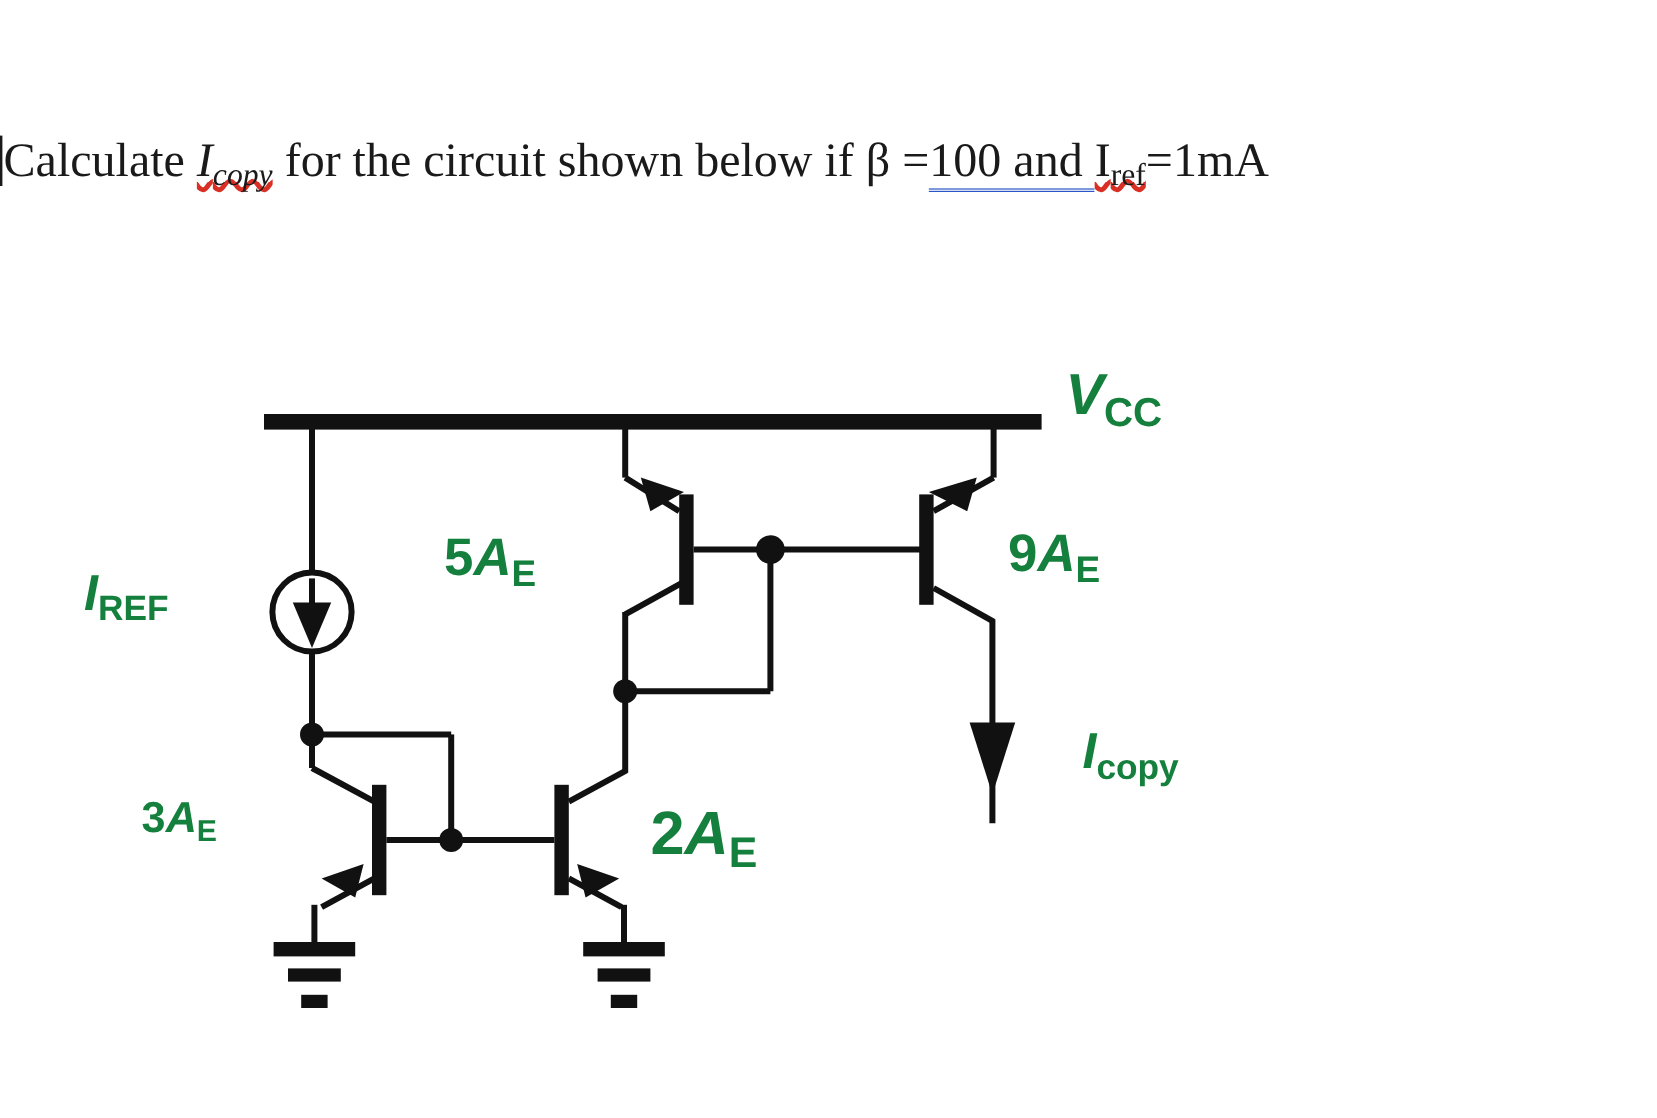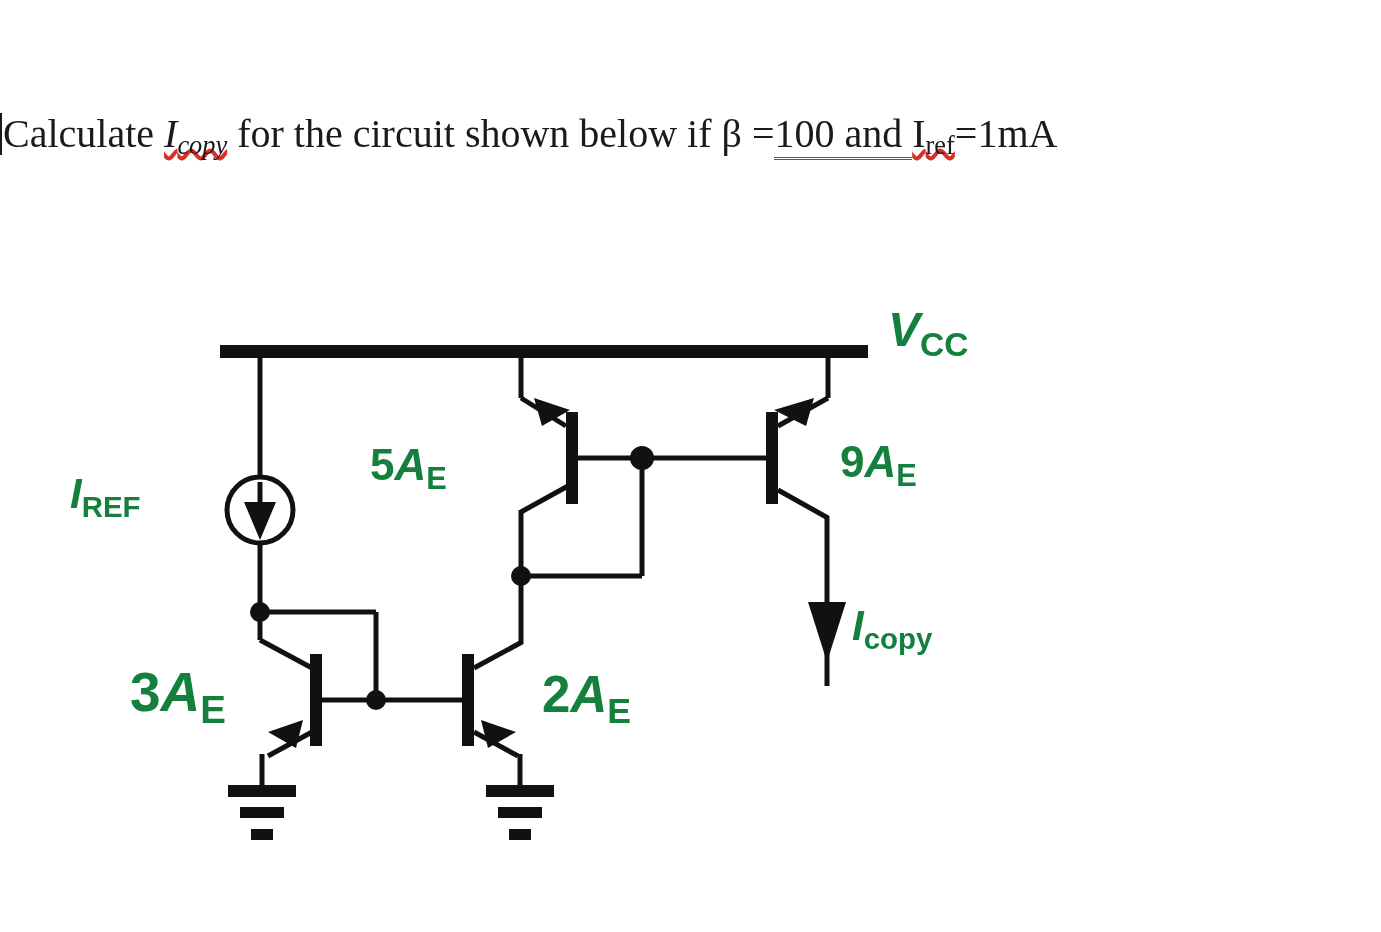--- a/index.html
+++ b/index.html
@@ -76,23 +76,23 @@
   .clabel .sb {
     font-size: 0.70em;
     vertical-align: -0.30em;
     font-style: normal;
   }
 
   #label-vcc   { left: 888px;  top: 302px;  font-size: 48px; }
   #label-iref  { left: 70px;   top: 470px;  font-size: 42px; text-align: center; }
   #label-5ae   { left: 370px;  top: 440px;  font-size: 44px; }
   #label-9ae   { left: 840px;  top: 437px;  font-size: 44px; text-align: center; }
-  #label-3ae   { left: 118px;  top: 660px;  font-size: 55px; margin-left: 12px; }
+  #label-3ae   { left: 118px;  top: 660px;  font-size: 36px; }
   #label-2ae   { left: 542px;  top: 665px;  font-size: 51px; }
-  #label-icopy { left: 852px;  top: 602px;  font-size: 42px; }
+  #label-icopy { left: 902px;  top: 602px;  font-size: 42px; }
 </style>
 </head>
 <body>
 
 <div id="question-line">
   <span class="caret"></span><span>Calculate </span><span class="ital sq-under"><span>I</span><span class="sub">copy</span></span><span> for the circuit shown below if </span><span class="beta">β</span><span> =</span><span class="blue-dbl">100  and </span><span class="sq-under"><span>I</span><span class="sub">ref</span></span><span>=1mA</span>
 </div>
 
 <div id="circuit">
   <svg width="1140" height="620" viewBox="0 0 1140 620" xmlns="http://www.w3.org/2000/svg">

